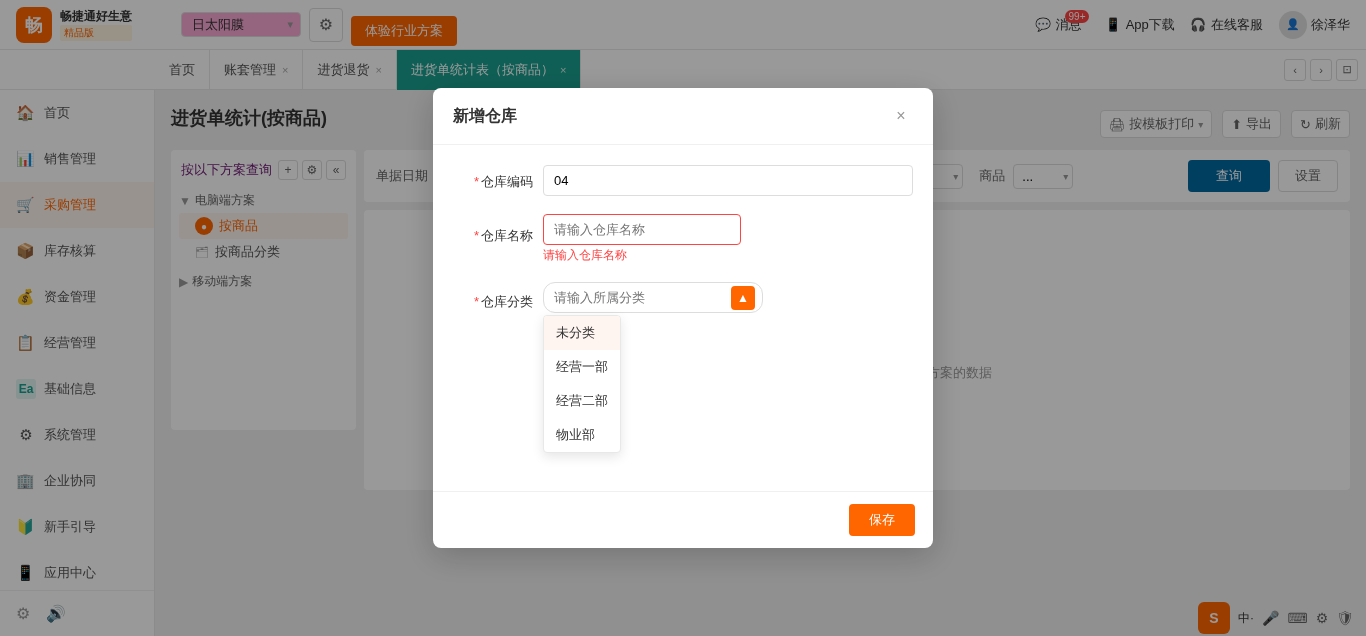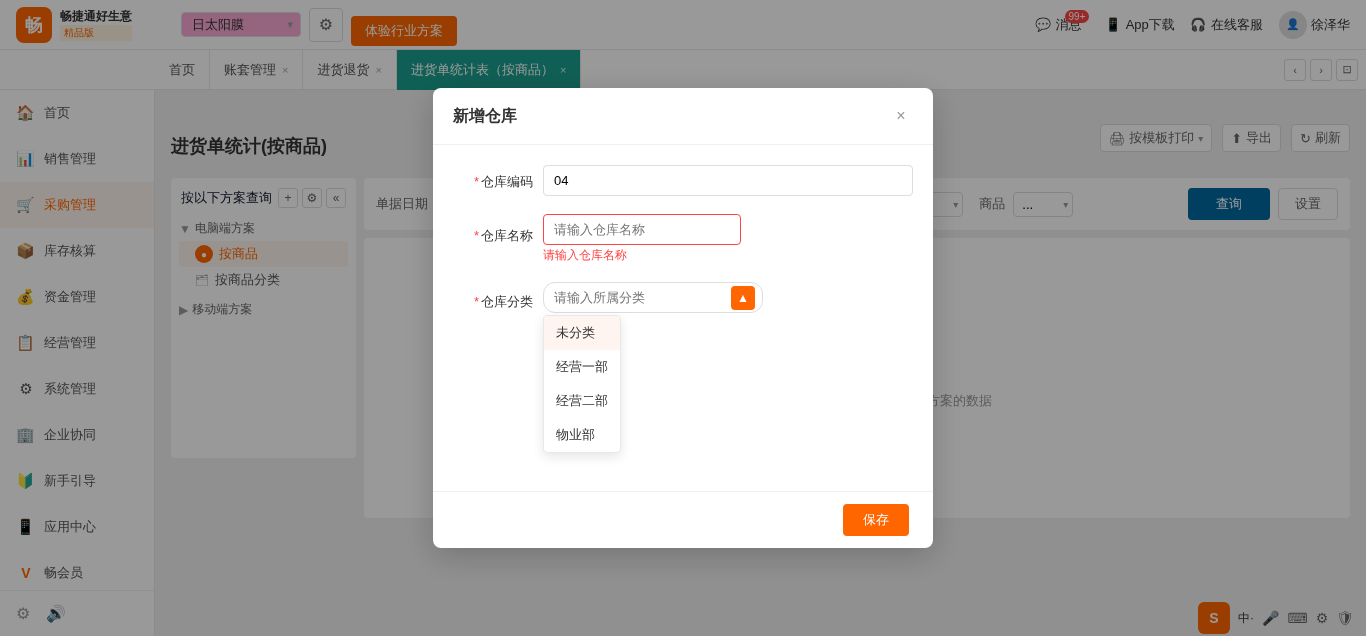--- a/index.html
+++ b/index.html
@@ -226,21 +226,20 @@
       background: #f0f0f0;
       padding: 16px;
       position: relative;
       overflow: hidden;
     }
     .page-title {
       font-size: 18px;
       font-weight: bold;
       color: #333;
       margin-bottom: 12px;
-      margin-top: 28px;
     }
     .toolbar-btn {
       display: flex;
       align-items: center;
       gap: 4px;
       font-size: 13px;
       color: #666;
       cursor: pointer;
       padding: 4px 8px;
       border-radius: 4px;
@@ -364,21 +363,21 @@
       border-radius: 4px;
       display: flex;
       align-items: center;
       justify-content: center;
       cursor: pointer;
       color: white;
       font-size: 12px;
     }
 
     .modal-footer {
-      padding: 12px 24px;
+      padding: 12px 18px;
       display: flex;
       justify-content: flex-end;
       gap: 10px;
       border-top: 1px solid #f0f0f0;
     }
     .btn-save {
       background: #ff6600;
       border: none;
       border-radius: 4px;
       padding: 7px 20px;
@@ -507,20 +506,24 @@
       <span class="sidebar-icon">📦</span>
       <span>库存核算</span>
     </div>
     <div class="sidebar-item">
       <span class="sidebar-icon">💰</span>
       <span>资金管理</span>
     </div>
     <div class="sidebar-item">
       <span class="sidebar-icon">📋</span>
       <span>经营管理</span>
+    </div>
+    <div class="sidebar-item">
+      <span class="sidebar-icon" style="font-size:12px;font-weight:bold;color:#1a9f8f;background:#e0f5f2;border-radius:3px;padding:1px 3px;">Ea</span>
+      <span>基础信息</span>
     </div>
     <div class="sidebar-item">
       <span class="sidebar-icon">⚙</span>
       <span>系统管理</span>
     </div>
     <div class="sidebar-item">
       <span class="sidebar-icon">🏢</span>
       <span>企业协同</span>
     </div>
     <div class="sidebar-item">
@@ -560,21 +563,21 @@
           <span>↻</span>
           <span>刷新</span>
         </div>
       </div>
     </div>
 
     <div style="display:flex;gap:8px;align-items:flex-start;">
 
       <div style="background:#fff;border-radius:4px;padding:10px 8px;width:185px;flex-shrink:0;min-height:280px;">
         <div style="display:flex;align-items:center;justify-content:space-between;margin-bottom:8px;padding:0 2px;">
-          <span style="font-size:13px;color:#0f172a;">按以下方案查询</span>
+          <span style="font-size:13px;color:#701a75;">按以下方案查询</span>
           <div style="display:flex;gap:4px;">
             <div style="width:20px;height:20px;border:1px solid #ddd;border-radius:3px;display:flex;align-items:center;justify-content:center;font-size:12px;cursor:pointer;color:#666;background:#fff;">+</div>
             <div style="width:20px;height:20px;border:1px solid #ddd;border-radius:3px;display:flex;align-items:center;justify-content:center;font-size:12px;cursor:pointer;color:#666;background:#fff;">⚙</div>
             <div style="width:20px;height:20px;border:1px solid #ddd;border-radius:3px;display:flex;align-items:center;justify-content:center;font-size:12px;cursor:pointer;color:#666;background:#fff;">«</div>
           </div>
         </div>
 
         <div style="font-size:12px;color:#666;padding:4px 4px 4px 0;display:flex;align-items:center;gap:4px;">
           <span style="color:#999;">▼</span>
           <span>电脑端方案</span>

